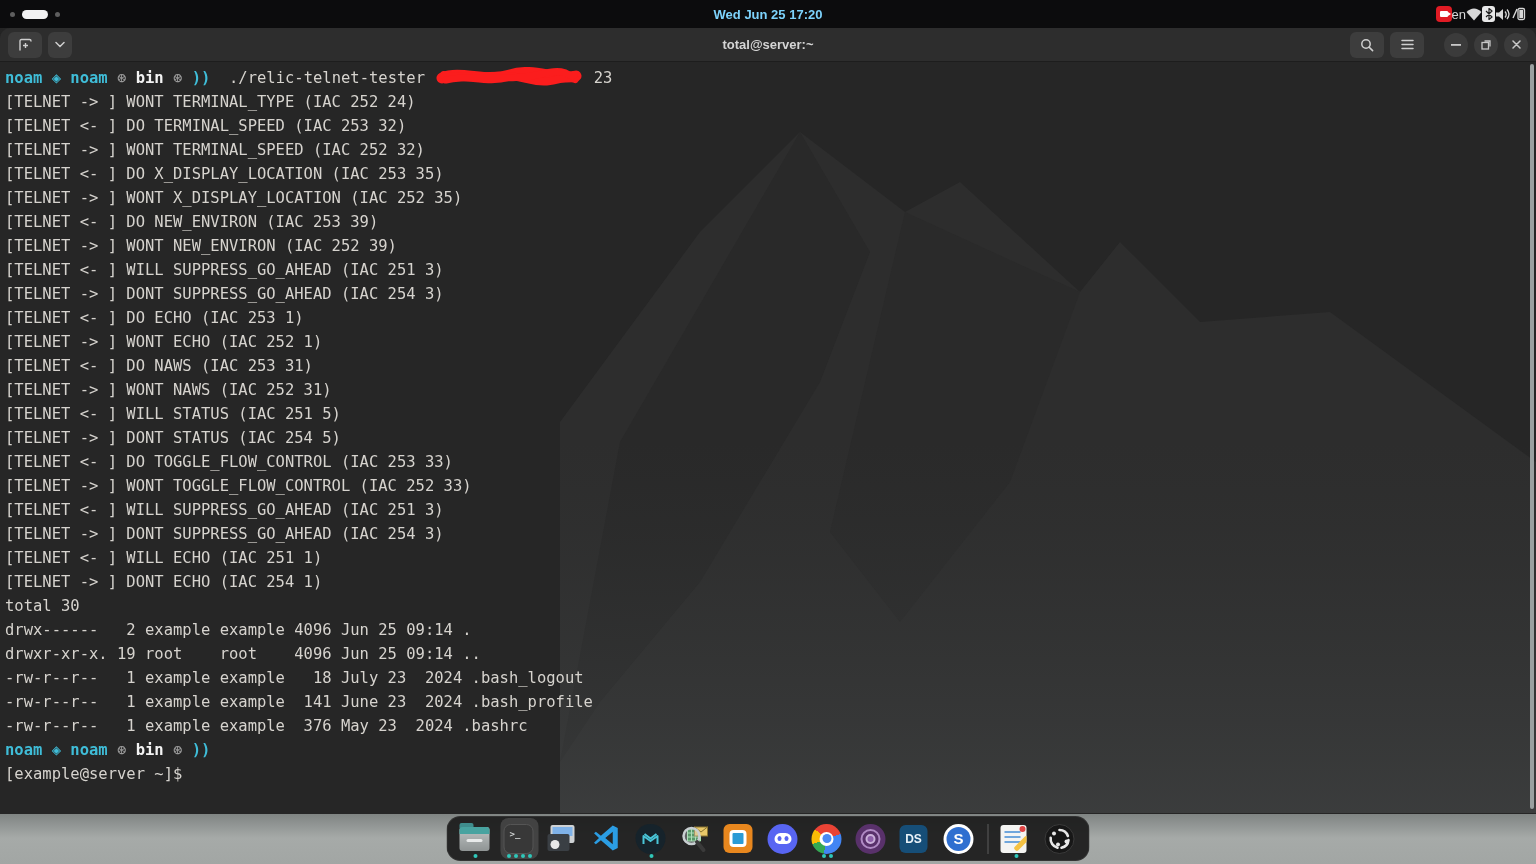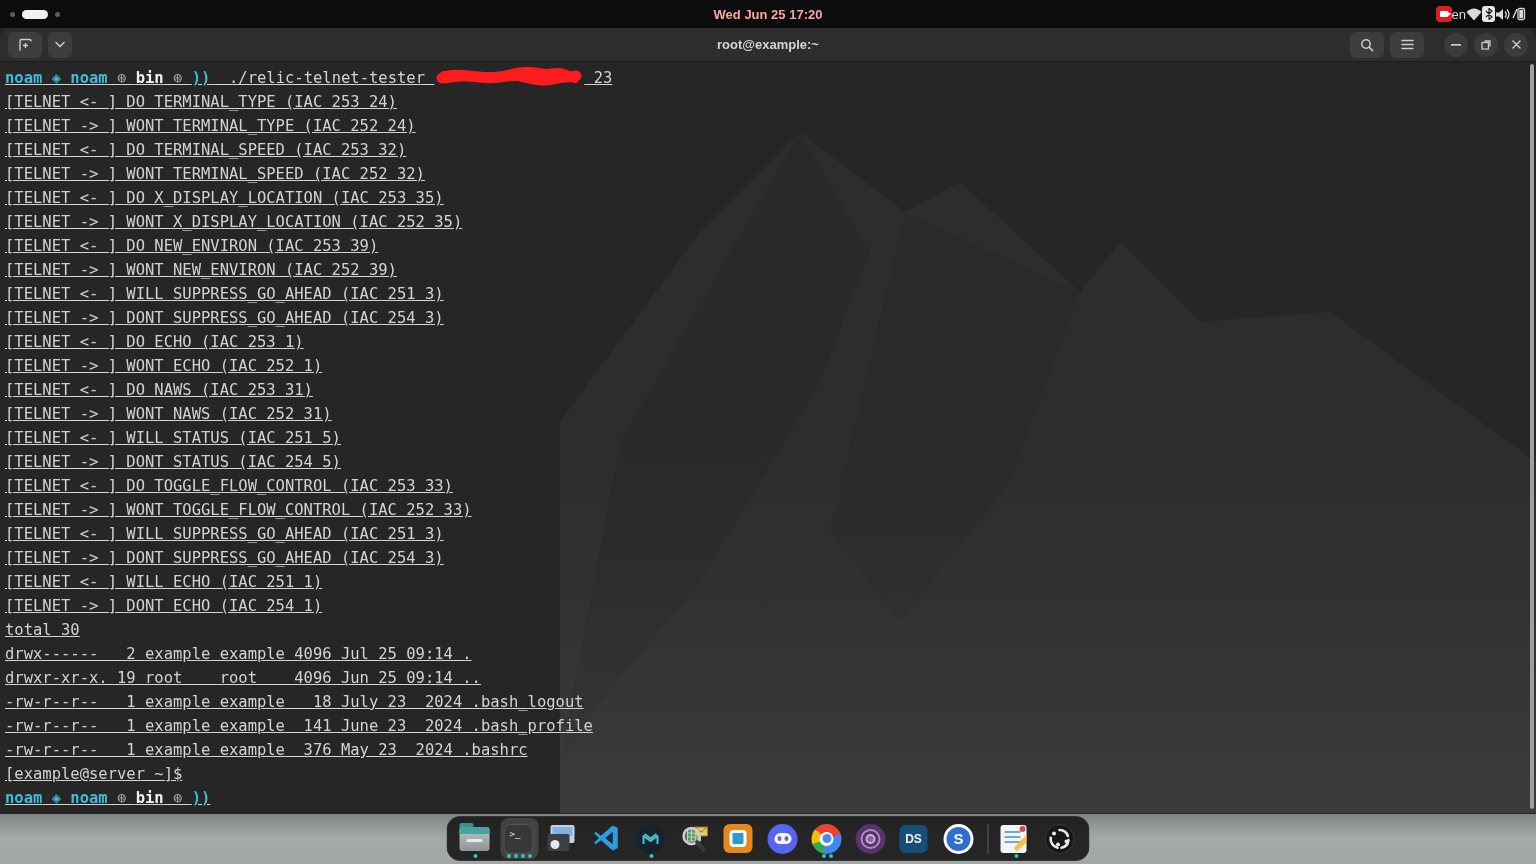--- a/index.html
+++ b/index.html
@@ -7,42 +7,42 @@
   .stage { position:relative; width:1536px; height:864px; }
 
   
   .wallpaper { position:absolute; inset:0; background:linear-gradient(#242424 0%, #272727 70%, #6f7473 93%, #a6aaa8 97%, #a2a6a4 100%); }
 
   
   .topbar { position:absolute; left:0; top:0; width:1536px; height:28px; background:#0c0c0d; display:flex; align-items:center; justify-content:space-between; padding:0 10px; z-index:30; }
   .ws-indicator { display:flex; align-items:center; gap:7px; }
   .ws-dot { width:5px; height:5px; border-radius:50%; background:#5e5e5e; }
   .ws-pill { width:26px; height:9px; border-radius:5px; background:#f2f2f2; }
-  .clock { position:absolute; left:0; right:0; text-align:center; color:#fca5a5; font-size:13px; font-weight:bold; pointer-events:none; }
+  .clock { position:absolute; left:0; right:0; text-align:center; color:#7dd3fc; font-size:13px; font-weight:bold; pointer-events:none; }
   .tray { display:flex; align-items:center; z-index:2; }
   .rec-badge { width:16px; height:16px; border-radius:4px; background:#e01b24; display:flex; align-items:center; justify-content:center; }
   .rec-badge .cam { width:8px; height:6px; background:#fff; border-radius:1px; position:relative; }
   .rec-badge .cam::after { content:""; position:absolute; right:-3px; top:1px; border-left:3px solid #fff; border-top:2px solid transparent; border-bottom:2px solid transparent; }
   .kb-layout { color:#d8d8d8; font-size:13px; }
   .tray svg { display:block; }
   .bt-chip { width:13px; height:16px; background:#e8e8e8; border-radius:3px; display:flex; align-items:center; justify-content:center; }
 
   
   .term-window { position:absolute; left:0; top:28px; width:1536px; height:786px; background:#262626; border-radius:10px 10px 0 0; overflow:hidden; z-index:10; }
   .term-header { position:relative; height:34px; background:#2d2d2d; border-bottom:1px solid #1d1d1d; display:flex; align-items:center; justify-content:space-between; padding:0 8px; }
   .hdr-left, .hdr-right { display:flex; align-items:center; gap:6px; z-index:2; }
   .hdr-btn { height:26px; border-radius:6px; background:#3d3d3d; color:#cfcfcf; display:flex; align-items:center; justify-content:center; border:none; }
   .hdr-btn.newtab { width:34px; }
   .hdr-btn.chev { width:24px; background:#3d3d3d; }
   .hdr-title { position:absolute; left:0; right:0; text-align:center; color:#d5d5d5; font-size:13px; font-weight:bold; pointer-events:none; }
   .win-circle { width:24px; height:24px; border-radius:50%; background:#3b3b3b; color:#c8c8c8; display:flex; align-items:center; justify-content:center; border:none; font-size:12px; }
 
   .term-body { position:relative; height:751px; padding:4px 0 0 5px; font-family:"DejaVu Sans Mono","DejaVu Sans",monospace; font-size:15.5px; line-height:24px; color:#d6d3ce; }
   .mountains { position:absolute; inset:0; pointer-events:none; }
-  .tl { white-space:pre; position:relative; z-index:2;text-decoration:underline; }
+  .tl { white-space:pre; position:relative; z-index:2; }
   .c { color:#3fbdd8; font-weight:bold; }
   .g { color:#9a9a9a; }
   .w { color:#f3f3f3; font-weight:bold; }
   .scribble { display:inline-block; width:146px; height:20px; vertical-align:-4px; margin:0 2px; }
   .scrollbar { position:absolute; right:2px; top:2px; width:4px; height:745px; border-radius:2px; background:#9aa0a0; z-index:5; }
 
   
   .dock { position:absolute; left:50%; transform:translateX(-50%); bottom:3px; height:45px; background:rgba(26,26,26,0.92); border:1px solid rgba(255,255,255,0.07); border-radius:14px; display:flex; align-items:center; gap:6px; padding:0 9px; z-index:20; }
   .dock-item { position:relative; width:38px; height:41px; display:flex; align-items:center; justify-content:center; border-radius:8px; }
   .dock-item.active { background:rgba(255,255,255,0.14); }
@@ -137,21 +137,21 @@
               <path d="M2 12 V3 q0-1.5 1.5-1.5 h8 q1.5 0 1.5 1.5" stroke="#cfcfcf" stroke-width="1.4" fill="none" stroke-linecap="round"></path>
               <path d="M7.5 5 v5 M5 7.5 h5" stroke="#cfcfcf" stroke-width="1.4"></path>
             </svg>
         </button>
         <button class="hdr-btn chev">
           <svg width="10" height="7" viewBox="0 0 10 7">
               <path d="M1 1.5 L5 5.5 L9 1.5" stroke="#cfcfcf" stroke-width="1.5" fill="none" stroke-linecap="round"></path>
             </svg>
         </button>
       </div>
-      <div class="hdr-title">root@example:~</div>
+      <div class="hdr-title">total@server:~</div>
       <div class="hdr-right">
         <button class="hdr-btn newtab">
           <svg width="14" height="14" viewBox="0 0 14 14">
               <circle cx="6" cy="6" r="4.2" stroke="#cfcfcf" stroke-width="1.5" fill="none"></circle>
               <path d="M9.2 9.2 L12.6 12.6" stroke="#cfcfcf" stroke-width="1.6" stroke-linecap="round"></path>
             </svg>
         </button>
         <button class="hdr-btn newtab">
           <svg width="13" height="11" viewBox="0 0 13 11">
               <path d="M1 1.5 h11 M1 5.5 h11 M1 9.5 h11" stroke="#cfcfcf" stroke-width="1.5" stroke-linecap="round"></path>
@@ -191,21 +191,20 @@
         <polygon points="905,150 1080,230 1010,420 900,560 830,470" fill="#2a2a2a"></polygon>
         <rect x="560" y="380" width="976" height="371" fill="url(#fog)"></rect>
       </svg>
       <div class="scrollbar"></div>
       <div id="term-lines">
           <div class="tl"><span class="c">noam</span><span class="c"> ◈ </span><span class="c">noam</span><span class="g"> ⊛ </span><span class="w">bin</span><span class="g"> ⊛ </span><span class="c">))</span><span>  ./relic-telnet-tester </span><span class="scribble"><svg width="146" height="20" viewBox="0 0 146 20">
                 <path d="M6 11 C25 3, 50 16, 74 8 S120 14, 140 9" stroke="#fb1d1d" stroke-width="11" fill="none" stroke-linecap="round"></path>
                 <path d="M8 8 C30 14, 60 4, 90 12 S128 6, 139 12" stroke="#fb1d1d" stroke-width="8" fill="none" stroke-linecap="round"></path>
                 <path d="M10 13 C40 7, 75 15, 105 7 S132 13, 138 8" stroke="#fb1d1d" stroke-width="7" fill="none" stroke-linecap="round"></path>
               </svg></span><span> 23</span></div>
-          <div class="tl">[TELNET &lt;- ] DO TERMINAL_TYPE (IAC 253 24)</div>
           <div class="tl">[TELNET -&gt; ] WONT TERMINAL_TYPE (IAC 252 24)</div>
           <div class="tl">[TELNET &lt;- ] DO TERMINAL_SPEED (IAC 253 32)</div>
           <div class="tl">[TELNET -&gt; ] WONT TERMINAL_SPEED (IAC 252 32)</div>
           <div class="tl">[TELNET &lt;- ] DO X_DISPLAY_LOCATION (IAC 253 35)</div>
           <div class="tl">[TELNET -&gt; ] WONT X_DISPLAY_LOCATION (IAC 252 35)</div>
           <div class="tl">[TELNET &lt;- ] DO NEW_ENVIRON (IAC 253 39)</div>
           <div class="tl">[TELNET -&gt; ] WONT NEW_ENVIRON (IAC 252 39)</div>
           <div class="tl">[TELNET &lt;- ] WILL SUPPRESS_GO_AHEAD (IAC 251 3)</div>
           <div class="tl">[TELNET -&gt; ] DONT SUPPRESS_GO_AHEAD (IAC 254 3)</div>
           <div class="tl">[TELNET &lt;- ] DO ECHO (IAC 253 1)</div>
@@ -214,27 +213,27 @@
           <div class="tl">[TELNET -&gt; ] WONT NAWS (IAC 252 31)</div>
           <div class="tl">[TELNET &lt;- ] WILL STATUS (IAC 251 5)</div>
           <div class="tl">[TELNET -&gt; ] DONT STATUS (IAC 254 5)</div>
           <div class="tl">[TELNET &lt;- ] DO TOGGLE_FLOW_CONTROL (IAC 253 33)</div>
           <div class="tl">[TELNET -&gt; ] WONT TOGGLE_FLOW_CONTROL (IAC 252 33)</div>
           <div class="tl">[TELNET &lt;- ] WILL SUPPRESS_GO_AHEAD (IAC 251 3)</div>
           <div class="tl">[TELNET -&gt; ] DONT SUPPRESS_GO_AHEAD (IAC 254 3)</div>
           <div class="tl">[TELNET &lt;- ] WILL ECHO (IAC 251 1)</div>
           <div class="tl">[TELNET -&gt; ] DONT ECHO (IAC 254 1)</div>
           <div class="tl">total 30</div>
-          <div class="tl">drwx------   2 example example 4096 Jul 25 09:14 .</div>
+          <div class="tl">drwx------   2 example example 4096 Jun 25 09:14 .</div>
           <div class="tl">drwxr-xr-x. 19 root    root    4096 Jun 25 09:14 ..</div>
           <div class="tl">-rw-r--r--   1 example example   18 July 23  2024 .bash_logout</div>
           <div class="tl">-rw-r--r--   1 example example  141 June 23  2024 .bash_profile</div>
           <div class="tl">-rw-r--r--   1 example example  376 May 23  2024 .bashrc</div>
+          <div class="tl"><span class="c">noam</span><span class="c"> ◈ </span><span class="c">noam</span><span class="g"> ⊛ </span><span class="w">bin</span><span class="g"> ⊛ </span><span class="c">))</span></div>
           <div class="tl">[example@server ~]$</div>
-          <div class="tl"><span class="c">noam</span><span class="c"> ◈ </span><span class="c">noam</span><span class="g"> ⊛ </span><span class="w">bin</span><span class="g"> ⊛ </span><span class="c">))</span></div>
         </div>
     </div>
   </div>
 
   <div class="dock" id="dock">
       <div class="dock-item">
         <div class="ic">
           <div class="i-folder">
             <span class="slot"></span>
           </div>

